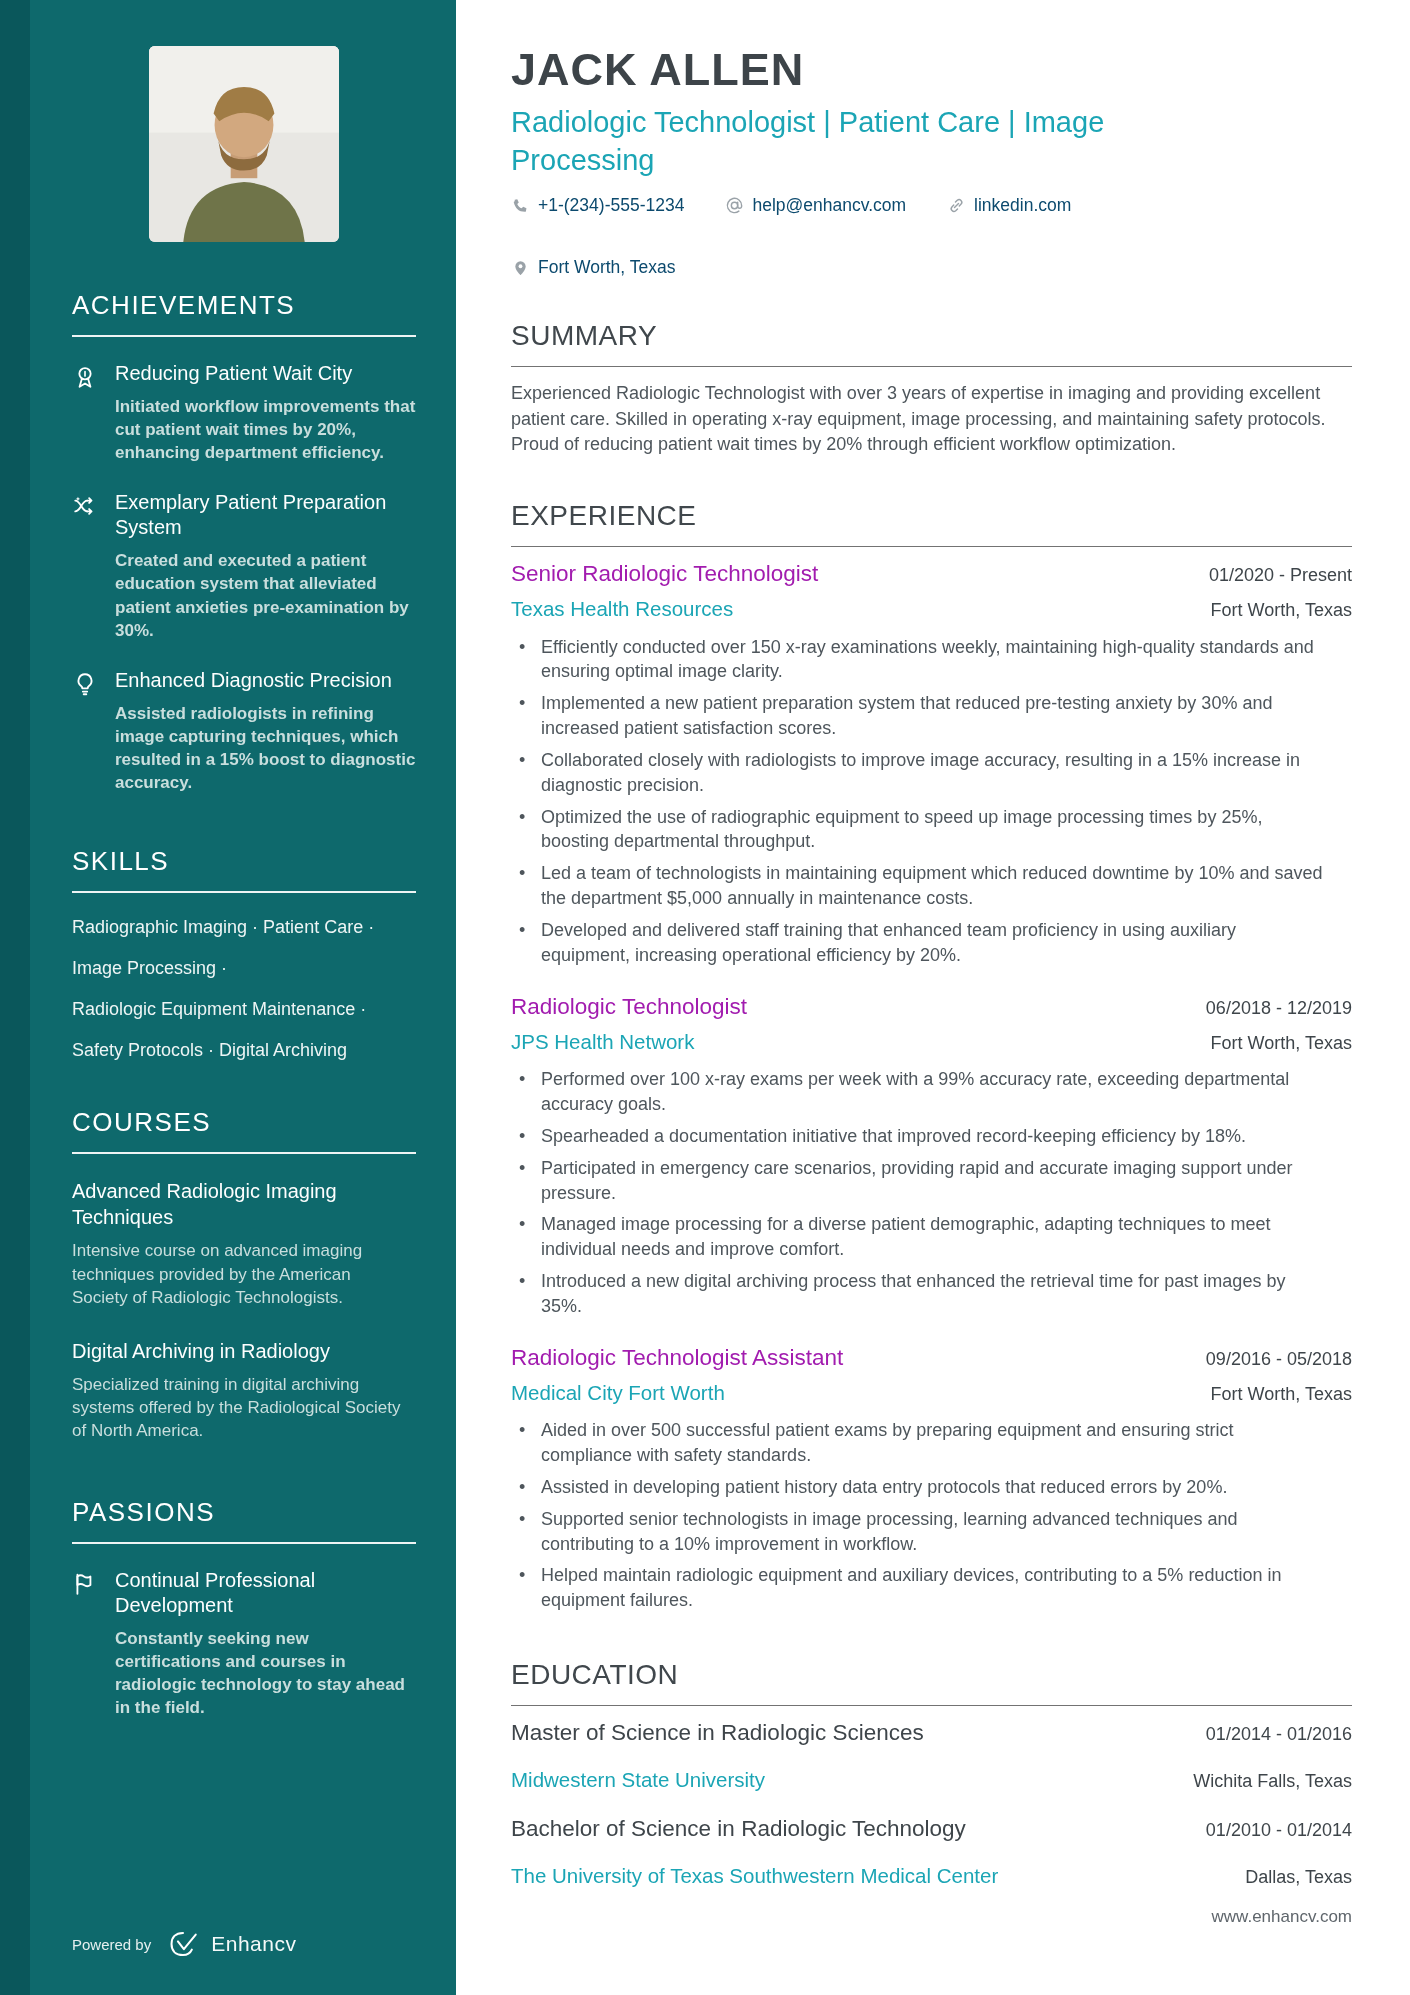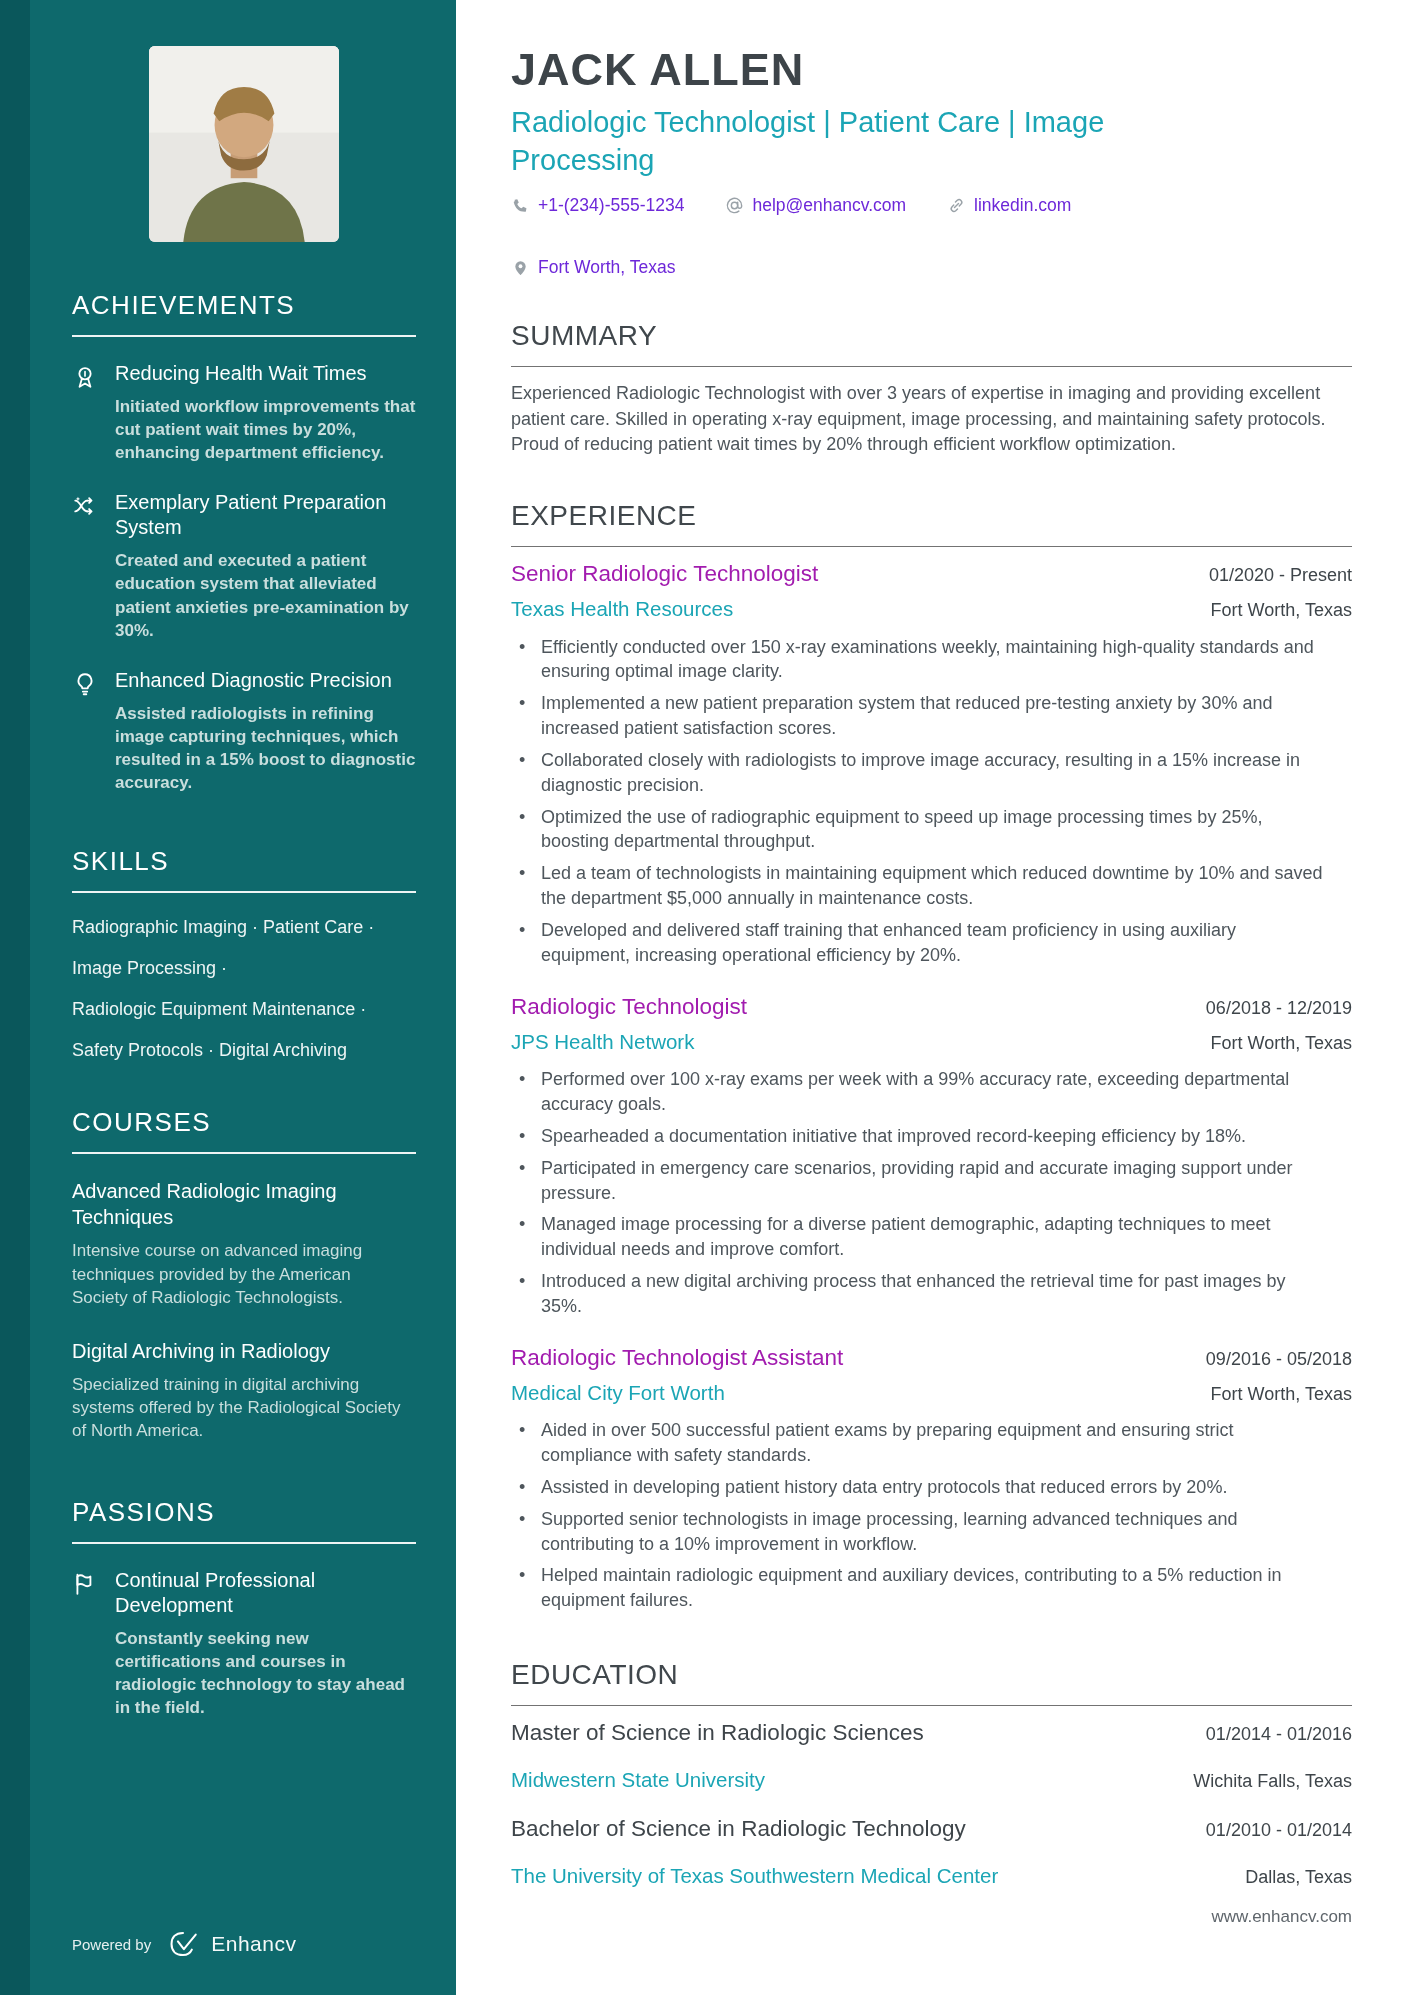--- a/index.html
+++ b/index.html
@@ -32,21 +32,21 @@
   .powered { font-size:15px; color:#e7f0f0; margin-right:4px; }
   .brand-logo svg { width:36px; height:34px; display:block; }
   .brand-name { font-size:21px; font-weight:300; letter-spacing:0.5px; color:#f4f9f9; }
 
   
   .main { flex:1 1 auto; background:#fff; padding:44px 58px 30px 55px;
           display:flex; flex-direction:column; position:relative; }
   .name { font-size:45px; font-weight:700; color:#3d4449; letter-spacing:1px; }
   .role { font-size:29px; color:#1ba5b5; line-height:1.3; max-width:720px; margin-top:8px; }
   .contact { display:flex; flex-wrap:wrap; column-gap:26px; row-gap:6px; margin-top:16px;
-             font-size:17.5px; color:#6d28d9; align-items:flex-end;gap:41px; }
+             font-size:17.5px; color:#0c4a6e; align-items:flex-end;gap:41px; }
   .c-item { display:flex; align-items:center; gap:8px; }
   .c-item.full { width:100%; }
   .c-icon { width:19px; height:19px; color:#9aa2a8; flex:0 0 auto; }
   .c-icon svg { width:19px; height:19px; display:block; }
 
   .m-section { margin-top:42px; }
   .m-h { font-size:28px; font-weight:500; letter-spacing:0.5px; color:#40474c;
          padding-bottom:14px; border-bottom:1px solid #737373; margin-bottom:14px; }
   .summary-text { font-size:18px; line-height:1.42; color:#4e565c; max-width:815px; }
 
@@ -92,21 +92,21 @@
 
       <div class="s-item">
         <span class="s-icon">
           <svg viewBox="0 0 24 24" fill="none" stroke="currentColor" stroke-width="1.7" stroke-linecap="round" stroke-linejoin="round">
             <circle cx="12" cy="9" r="5.2"></circle>
               <path d="M9.2 13.4 7 21l5-3 5 3-2.2-7.6"></path>
               <path d="M12 7v4" opacity="0.9"></path>
           </svg>
         </span>
         <div>
-          <div class="s-title">Reducing Health Wait Times</div>
+          <div class="s-title">Reducing Patient Wait City</div>
           <div class="s-text">Initiated workflow improvements that cut patient wait times by 20%, enhancing department efficiency.</div>
         </div>
       </div>
 
       <div class="s-item">
         <span class="s-icon">
           <svg viewBox="0 0 24 24" fill="none" stroke="currentColor" stroke-width="1.7" stroke-linecap="round" stroke-linejoin="round">
             <path d="M3 17c5 0 6-10 11-10"></path>
               <path d="M3 7c5 0 6 10 11 10"></path>
             <path d="M14 7h4M18 7l-2.2-2.2M18 7l-2.2 2.2"></path>

